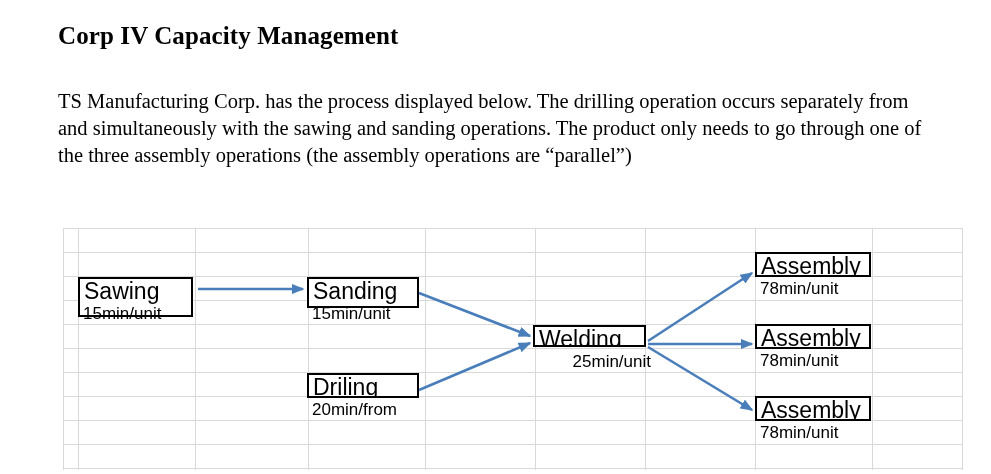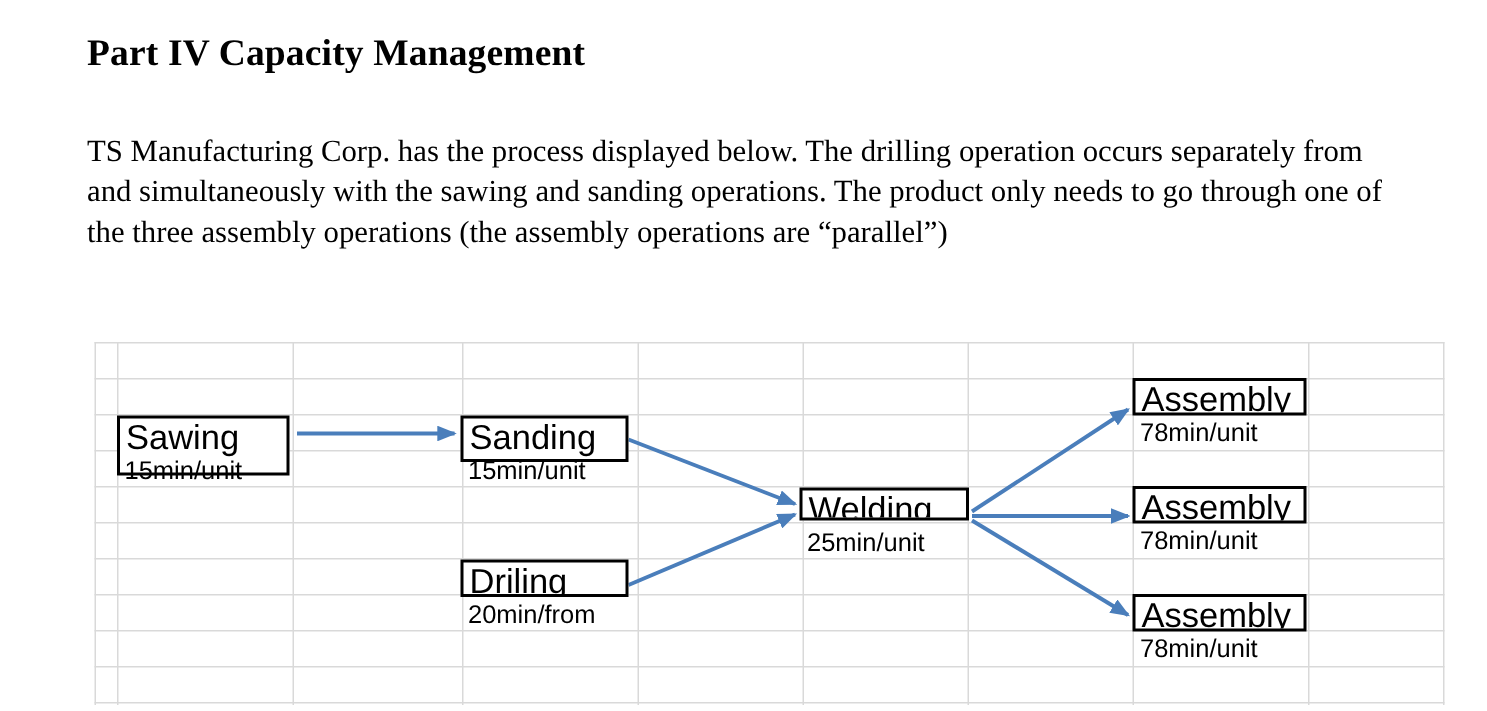--- a/index.html
+++ b/index.html
@@ -89,21 +89,21 @@
     left: 0;
     top: 0;
     width: 991px;
     height: 474px;
     pointer-events: none;
   }
 </style>
 </head>
 <body>
 
-<div id="doc-title">Part IV Capacity Management</div>
+<div id="doc-title">Corp IV Capacity Management</div>
 
 <div id="doc-body">TS Manufacturing Corp. has the process displayed below. The drilling operation occurs separately from and simultaneously with the sawing and sanding operations. The product only needs to go through one of the three assembly operations (the assembly operations are “parallel”)</div>
 
 <div id="grid-area">
 
   <div class="gridline-h" style="top:0px;   width:900px;"></div>
   <div class="gridline-h" style="top:24px;  width:900px;"></div>
   <div class="gridline-h" style="top:48px;  width:900px;"></div>
   <div class="gridline-h" style="top:72px;  width:900px;"></div>
   <div class="gridline-h" style="top:96px;  width:900px;"></div>
@@ -163,21 +163,21 @@
 <div class="proc-box" style="left:307px; top:373px; width:112px; height:25px;">
   <span>Driling</span>
 </div>
 <div class="proc-sub" style="left:307px; top:398px; width:112px;">
   <span>20min/from</span>
 </div>
 
 <div class="proc-box" style="left:533px; top:325px; width:113px; height:22px;">
   <span>Welding</span>
 </div>
-<div class="proc-sub" style="left:533px; top:350px; width:113px;">
+<div class="proc-sub" style="left:533px; top:350px; width:113px;text-align:right;">
   <span>25min/unit</span>
 </div>
 
 <div class="proc-box" style="left:755px; top:252px; width:116px; height:25px;">
   <span>Assembly</span>
 </div>
 <div class="proc-sub" style="left:755px; top:277px; width:116px;">
   <span>78min/unit</span>
 </div>
 

